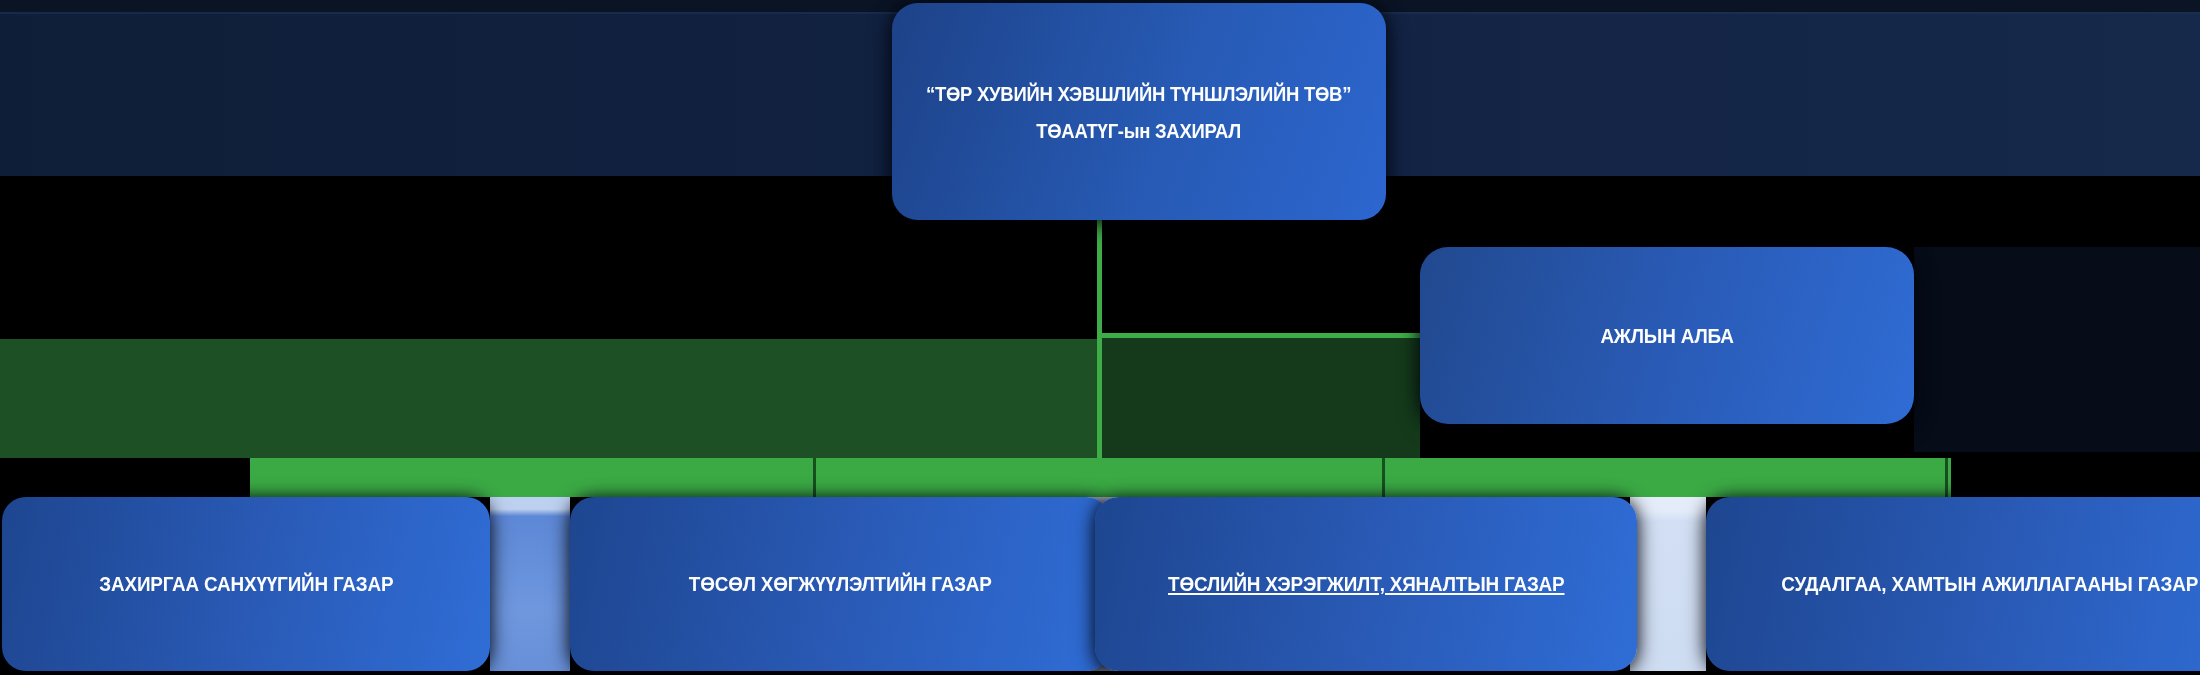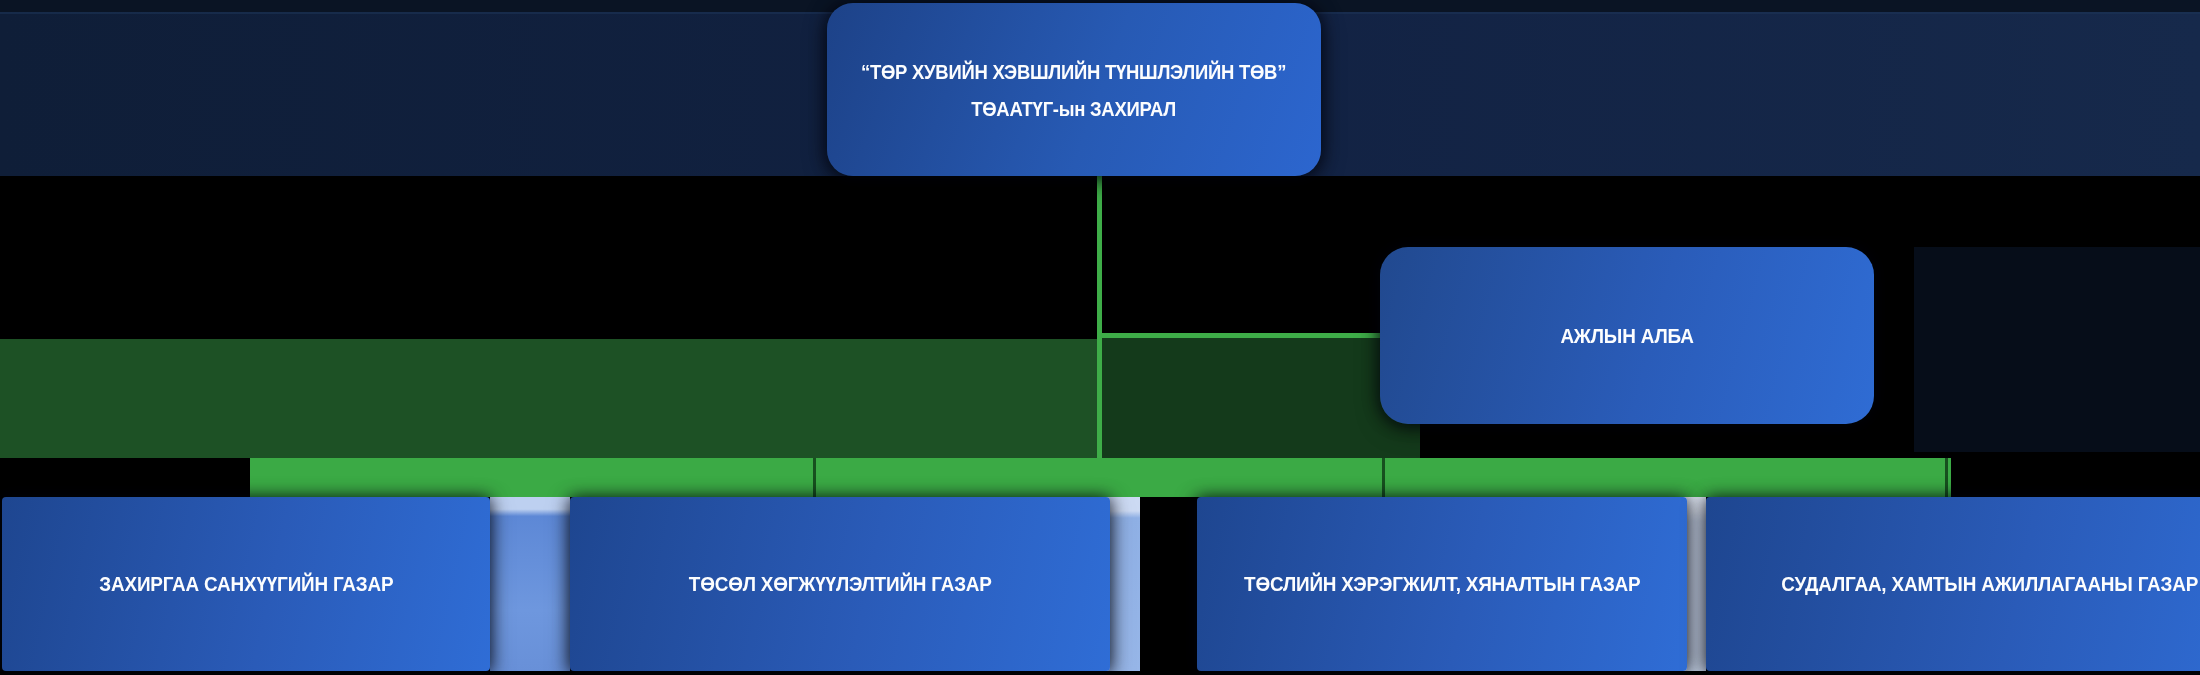--- a/index.html
+++ b/index.html
@@ -30,30 +30,30 @@
     background:linear-gradient(180deg,#CCDAF3 0%,#CCDAF3 8%,#8FB0E5 12%,#97B6E8 100%);}
   .gap-3{left:1630px;width:76px;
     background:linear-gradient(180deg,#E4ECF9 0%,#E4ECF9 8%,#D2DFF4 14%,#CFDDF3 100%);}
   
   .node{
     display:flex;align-items:center;justify-content:center;text-align:center;
     color:#FCFDFE;font-weight:700;
     box-shadow:0 0 16px rgba(0,4,16,.75), 0 6px 22px rgba(0,0,0,.5);
   }
   .node .label{font-size:21px;letter-spacing:-.2px;transform:scaleX(.9);transform-origin:center;white-space:nowrap;}
-  .root-box{left:827px;top:3px;width:494px;height:173px;border-radius:26px;
+  .root-box{left:892px;top:3px;width:494px;height:217px;border-radius:26px;
     background:linear-gradient(110deg,#1D4288 0%,#275AB4 55%,#2C66CF 100%);}
   .root-box .lines{line-height:37px;font-size:21px;letter-spacing:-.3px;transform:scaleX(.88);transform-origin:center;white-space:nowrap;}
-  .staff-box{left:1380px;top:247px;width:494px;height:177px;border-radius:28px;
+  .staff-box{left:1420px;top:247px;width:494px;height:177px;border-radius:28px;
     background:linear-gradient(105deg,#21498F 0%,#2A5CB9 55%,#2F6CD4 100%);}
-  .dept{top:497px;height:174px;border-radius:4px;
+  .dept{top:497px;height:174px;border-radius:24px;
     background:linear-gradient(102deg,#1E4690 0%,#2A5BB8 55%,#2F6DD6 100%);}
   .dept-1{left:2px;width:488px;}
   .dept-2{left:570px;width:540px;}
-  .dept-3{left:1197px;width:490px;}
+  .dept-3{left:1095px;width:542px;text-decoration:underline;}
   .dept-4{left:1706px;width:568px;}
 </style>
 </head>
 <body>
 
 <div class="canvas">
 
   <div class="layer band-navy"></div>
   <div class="layer band-navy-topstrip"></div>
   <div class="layer band-navy-topline"></div>

